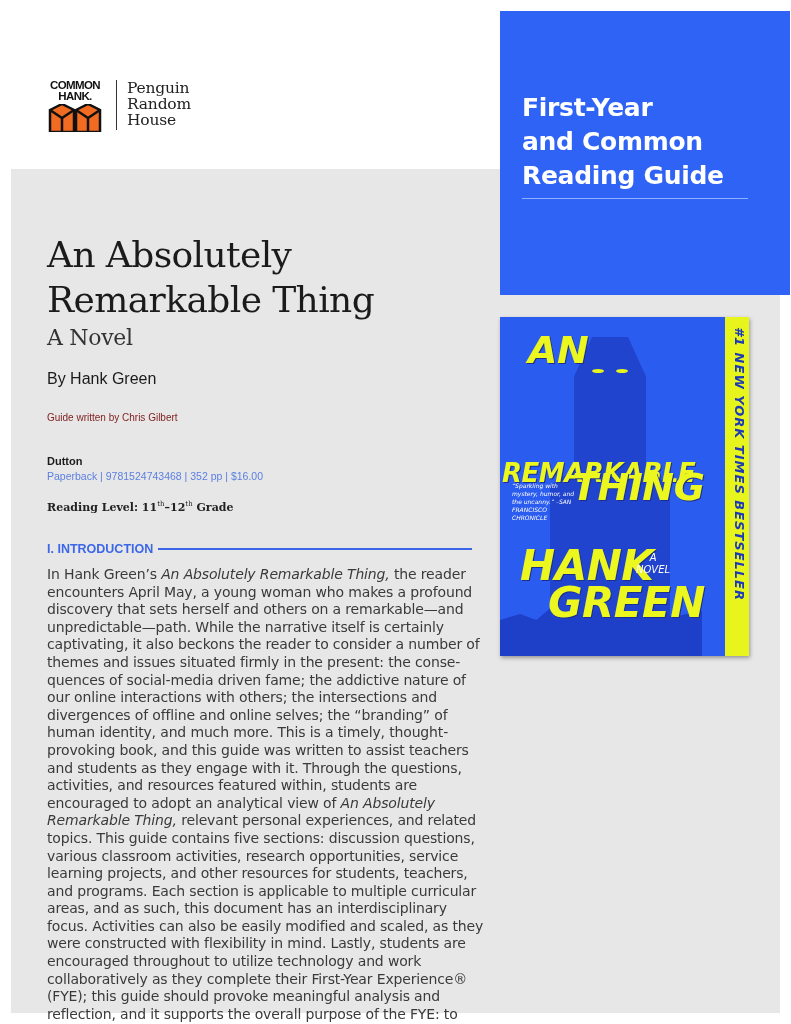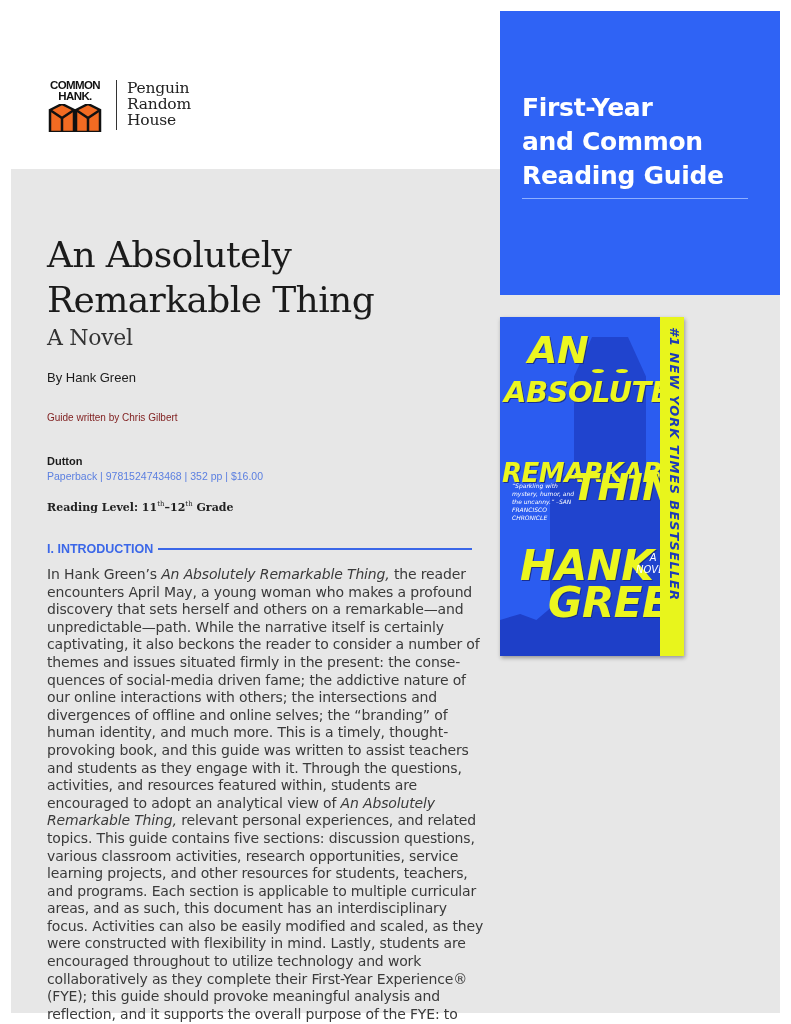--- a/index.html
+++ b/index.html
@@ -5,37 +5,37 @@
   html, body { margin:0; padding:0; }
   body { width:791px; height:1024px; position:relative; background:#ffffff; overflow:hidden; font-family:"Liberation Sans", sans-serif; }
   .gray-panel { position:absolute; left:11px; top:169px; width:769px; height:844px; background:#e7e7e7; }
   .logo { position:absolute; left:46px; top:80px; display:flex; align-items:flex-start; }
   .cr-logo { width:58px; height:52px; position:relative; }
   .cr-text { font-family:"Liberation Sans", sans-serif; font-weight:bold; font-size:11.5px; line-height:11px; letter-spacing:-0.6px; color:#111; text-align:center; width:58px; }
   .cr-text .reads { display:block; }
   .cr-icon { position:absolute; left:2px; top:24px; }
   .logo-divider { width:1px; height:50px; background:#333; margin:0 10px 0 12px; }
   .prh { font-family:"DejaVu Serif", serif; font-size:15.5px; line-height:16px; color:#222; letter-spacing:-0.2px; }
-  .blue-box { position:absolute; left:500px; top:11px; width:280px; height:284px; background:#2f63f5; }
+  .blue-box { position:absolute; left:500px; top:11px; width:280px; height:284px; background:#2f63f5;padding-left:10px; }
   .blue-title { position:absolute; left:22px; top:80px; color:#fff; font-family:"DejaVu Sans", sans-serif; font-weight:bold; font-size:25px; line-height:34px; letter-spacing:-0.3px; }
   .blue-rule { position:absolute; left:22px; top:187px; width:226px; height:1px; background:#8fb0ff; }
   .title { position:absolute; left:47px; top:232px; font-family:"DejaVu Serif", serif; font-size:36px; line-height:45px; color:#1b1b1b; letter-spacing:-0.6px; font-weight:normal; }
   .subtitle { position:absolute; left:47px; top:324px; font-family:"DejaVu Serif", serif; font-size:22px; line-height:28px; color:#333; letter-spacing:-0.3px; }
-  .author { position:absolute; left:47px; top:370px; font-size:13px; color:#1b1b1b; }
+  .author { position:absolute; left:47px; top:370px; font-size:16px; color:#1b1b1b; }
   .guide-by { position:absolute; left:47px; top:412px; font-size:10px; color:#7f1d1d; }
   .publisher { position:absolute; left:47px; top:455px; font-size:11px; font-weight:bold; color:#1b1b1b; }
   .pubinfo { position:absolute; left:47px; top:470px; font-size:10.5px; color:#5b7fe0; }
   .reading-level { position:absolute; left:47px; top:500px; font-family:"DejaVu Serif", serif; font-size:11px; font-weight:bold; color:#222; }
   .reading-level sup { font-size:7px; font-weight:normal; }
   .section-head { position:absolute; left:47px; top:542px; width:425px; display:flex; align-items:center; }
   .section-head span { font-size:12.5px; font-weight:bold; color:#3b67e8; white-space:nowrap; }
   .section-head .rule { flex:1; height:2px; background:#3b67e8; margin-left:5px; }
   .body-text { position:absolute; left:47px; top:566px; width:440px; font-family:"DejaVu Sans", sans-serif; font-size:14px; line-height:17.6px; color:#3a3a3a; letter-spacing:-0.15px; }
   .body-text p { margin:0; }
-  .cover { position:absolute; left:500px; top:317px; width:184px; height:339px; background:#2b5cf0; box-shadow:1px 2px 4px rgba(0,0,0,0.35); overflow:hidden; }
+  .cover { position:absolute; left:500px; top:317px; width:249px; height:339px; background:#2b5cf0; box-shadow:1px 2px 4px rgba(0,0,0,0.35); overflow:hidden; }
   .cover-spine { position:absolute; right:0; top:0; width:24px; height:100%; background:#e8f51c; }
   .spine-text { position:absolute; right:2px; top:10px; writing-mode:vertical-rl; font-family:"DejaVu Sans", sans-serif; font-style:italic; font-weight:bold; font-size:13px; color:#1c3ab8; letter-spacing:1px; }
   .tower { position:absolute; left:50px; top:20px; width:120px; height:330px; background:#1e3fc8; clip-path:polygon(35% 0,65% 0,80% 12%,80% 40%,100% 45%,100% 100%,0 100%,0 45%,20% 40%,20% 12%); opacity:0.85; }
   .eyes { position:absolute; left:92px; top:52px; width:40px; height:6px; }
   .eyes i { position:absolute; top:0; width:12px; height:4px; background:#e8f51c; border-radius:50%; }
   .skyline { position:absolute; left:0; bottom:0; width:202px; height:60px; background:#1e3fc8; clip-path:polygon(0 40%,10% 30%,18% 40%,25% 20%,35% 35%,50% 25%,60% 40%,75% 15%,85% 35%,100% 25%,100% 100%,0 100%); }
   .cover-word { position:absolute; font-family:"DejaVu Sans", sans-serif; font-weight:bold; font-style:italic; color:#ecf61f; text-shadow:1px 1px 0 #1a2f90; letter-spacing:-0.5px; }
   .quote { position:absolute; left:12px; top:165px; width:70px; font-family:"DejaVu Sans", sans-serif; font-style:italic; font-size:6px; line-height:8px; color:#fff; }
   .a-novel { position:absolute; left:136px; top:235px; font-family:"DejaVu Sans", sans-serif; font-style:italic; font-size:10px; line-height:12px; color:#fff; text-align:center; }
 </style>
@@ -99,21 +99,20 @@
 </div>
 
 <div class="cover">
   <div class="tower"></div>
   <div class="eyes">
       <i style="left:0"></i>
       <i style="left:24px"></i>
     </div>
   <div class="skyline"></div>
   <div class="cover-word" style="left:28px;top:12px;font-size:38px;line-height:42px;">AN</div>
-  <div class="cover-word" style="left:4px;top:58px;font-size:29px;line-height:34px;">ABSOLUTELY</div>
   <div class="cover-word" style="left:2px;top:100px;font-size:26px;line-height:32px;margin-top:40px;">REMARKABLE</div>
   <div class="cover-word" style="left:72px;top:148px;font-size:38px;line-height:44px;">THING</div>
   <div class="cover-word" style="left:20px;top:213px;font-size:42px;line-height:48px;margin-top:12px;">HANK</div>
   <div class="cover-word" style="left:48px;top:262px;font-size:42px;line-height:48px;">GREEN</div>
   <div class="quote">“Sparkling with mystery, humor, and the uncanny.” –SAN FRANCISCO CHRONICLE</div>
   <div class="a-novel">
     <div>A</div>
     <div>NOVEL</div>
   </div>
   <div class="cover-spine">

